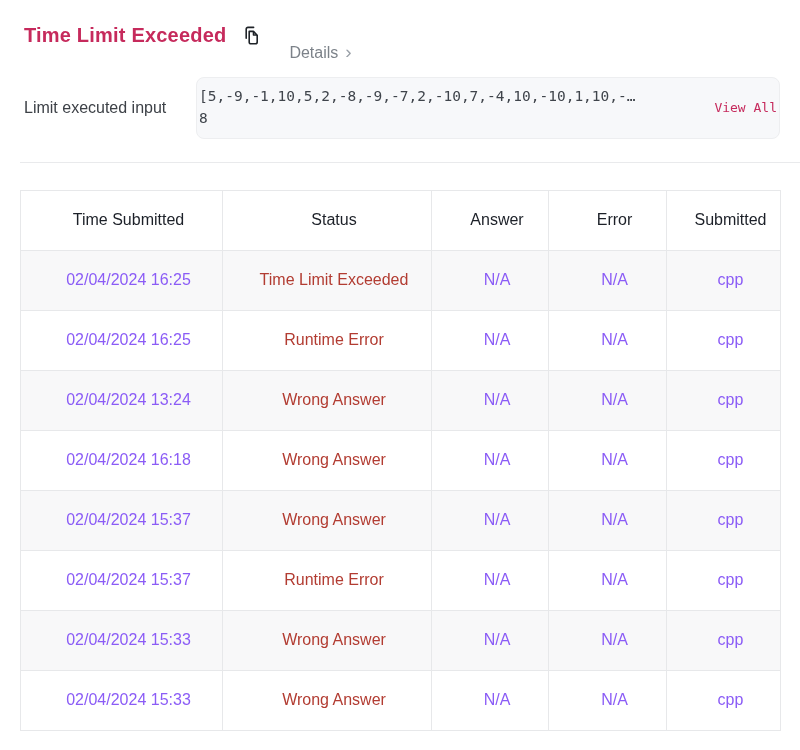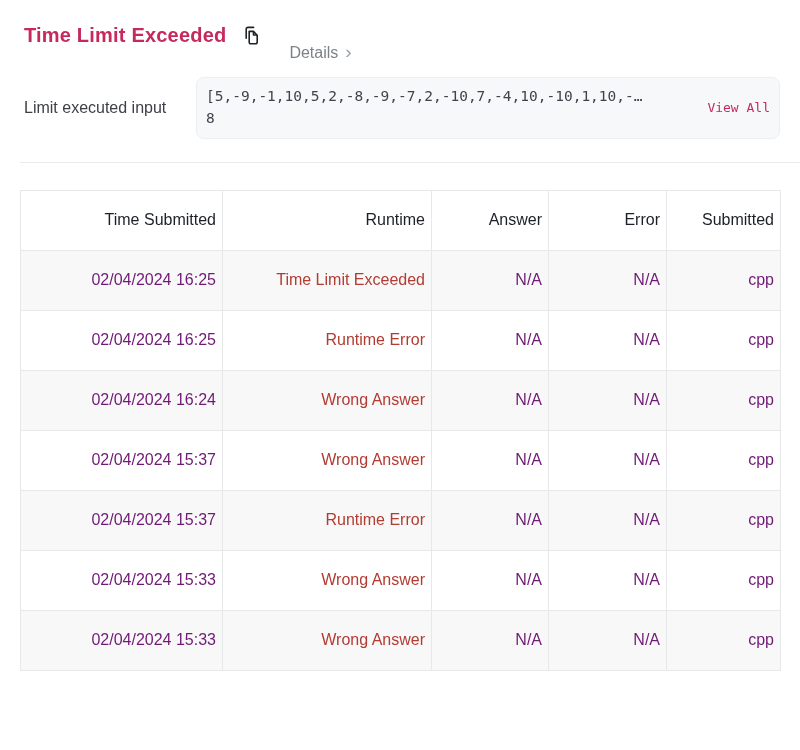--- a/index.html
+++ b/index.html
@@ -20,46 +20,46 @@
   .copy-btn svg { display: block; }
   .details-link { margin-left: 28px; display: flex; align-items: center; gap: 7px; font-size: 16px; color: #7c8289; text-decoration: none; cursor: pointer; margin-top: 35px; }
   .chev { font-size: 19px; color: #9aa0a8; line-height: 1; margin-top: -2px; }
 
   
   .input-row { display: flex; align-items: center; margin: 27px 0 0 4px; }
   .input-label { width: 172px; flex-shrink: 0; font-size: 16px; color: #3d4147; }
   .input-box {
     flex: 1; display: flex; align-items: center;
     background: #f7f8fa; border: 1px solid #edeef0; border-radius: 8px;
-    padding: 8px 9px; min-height: 58px; gap: 24px;
+    padding: 8px 2px; min-height: 58px; gap: 24px;
   }
   .code {
     flex: 1; overflow: hidden;
     font-family: "DejaVu Sans Mono", "Liberation Mono", monospace;
     font-size: 14.5px; line-height: 1.5; color: #3f444b;
   }
   .code div { white-space: pre; overflow: hidden; }
   .view-all {
     font-family: "DejaVu Sans Mono", "Liberation Mono", monospace;
     font-size: 13px; color: #c62a5c; margin-left: 18px;
     white-space: nowrap; cursor: pointer; text-decoration: none;
   }
 
   .divider { border-top: 1px solid #e9eaec; margin: 23px -20px 0 0; }
 
   
   .subs-table { border-collapse: collapse; table-layout: fixed; width: 760px; margin-top: 27px; }
   .subs-table th, .subs-table td {
     border: 1px solid #e7e8ea;
     height: 60px; padding: 0 6px 0 20px;
-    text-align: right; font-size: 16px; font-weight: 400;
+    text-align: center; font-size: 16px; font-weight: 400;
     white-space: nowrap; overflow: hidden;
   }
   .subs-table th { color: #1c2028; background: #ffffff; }
-  .subs-table td { color: #701a75; }
+  .subs-table td { color: #8b5cf6; }
   .subs-table td.c-status { color: #b23c32; cursor: pointer; }
   .subs-table tbody tr:nth-child(odd) { background: #f8f8f9; }
   .subs-table tbody tr:nth-child(even) { background: #ffffff; }
 </style>
 </head>
 <body>
 
 <div class="page">
 
   <div class="header-row">
@@ -96,21 +96,21 @@
     <colgroup>
       <col style="width:202px">
         <col style="width:209px">
         <col style="width:117px">
         <col style="width:118px">
         <col style="width:114px">
     </colgroup>
     <thead>
       <tr>
         <th>Time Submitted</th>
-        <th>Runtime</th>
+        <th>Status</th>
         <th>Answer</th>
         <th>Error</th>
         <th>Submitted</th>
       </tr>
     </thead>
     <tbody>
         <tr>
     <td class="c-time">02/04/2024 16:25</td>
     <td class="c-status">Time Limit Exceeded</td>
     <td class="c-runtime">N/A</td>
@@ -118,21 +118,28 @@
     <td class="c-language">cpp</td>
   </tr>
         <tr>
     <td class="c-time">02/04/2024 16:25</td>
     <td class="c-status">Runtime Error</td>
     <td class="c-runtime">N/A</td>
     <td class="c-memory">N/A</td>
     <td class="c-language">cpp</td>
   </tr>
         <tr>
-    <td class="c-time">02/04/2024 16:24</td>
+    <td class="c-time">02/04/2024 13:24</td>
+    <td class="c-status">Wrong Answer</td>
+    <td class="c-runtime">N/A</td>
+    <td class="c-memory">N/A</td>
+    <td class="c-language">cpp</td>
+  </tr>
+        <tr>
+    <td class="c-time">02/04/2024 16:18</td>
     <td class="c-status">Wrong Answer</td>
     <td class="c-runtime">N/A</td>
     <td class="c-memory">N/A</td>
     <td class="c-language">cpp</td>
   </tr>
         <tr>
     <td class="c-time">02/04/2024 15:37</td>
     <td class="c-status">Wrong Answer</td>
     <td class="c-runtime">N/A</td>
     <td class="c-memory">N/A</td>

